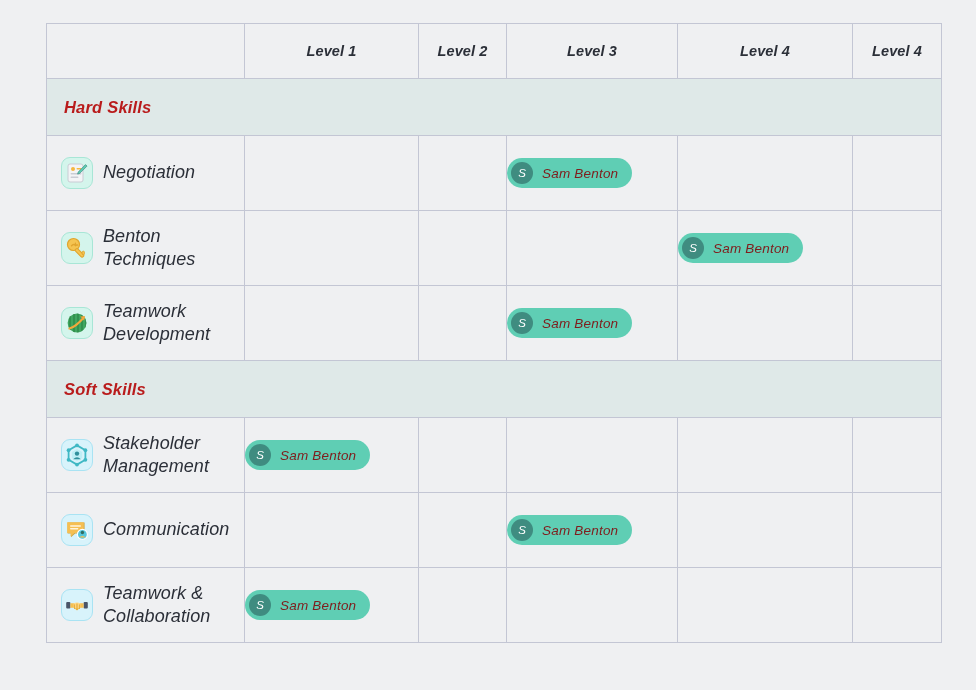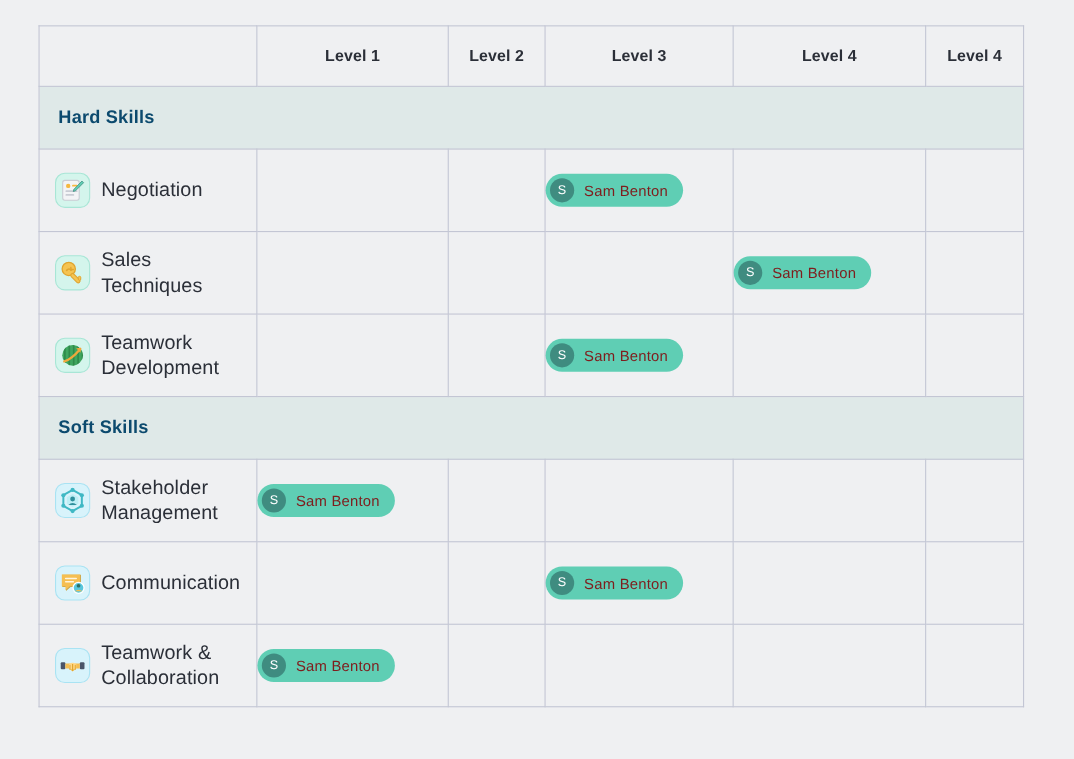--- a/index.html
+++ b/index.html
@@ -15,25 +15,26 @@
 
   .page {
     position: relative;
     width: 976px;
     height: 690px;
     background: #eff0f2;
   }
 
   .matrix {
     position: absolute;
-    left: 35px;
+    left: 46px;
     top: 23px;
     width: 895px;
     border-collapse: collapse;
     table-layout: fixed;
+    font-style: italic;
   }
 
   .matrix td, .matrix th {
     border: 1px solid #c3c6d4;
     padding: 0;
     background: #eff0f2;
   }
 
   
   thead th {
@@ -58,21 +59,21 @@
     border-left: 1px solid #c3c6d4;
     border-right: 1px solid #c3c6d4;
     border-top: 1px solid #c3c6d4;
     border-bottom: 1px solid #c3c6d4;
     height: 57px;
     padding: 0 0 0 17px;
   }
   .section-title {
     font-size: 16.5px;
     font-weight: bold;
-    color: #0c4a6e;
+    color: #b91c1c;
     letter-spacing: .2px;
   }
 
   
   tr.skill-row td { height: 75px; vertical-align: middle; }
   tr.skill-row td.skill-cell { padding: 0 8px 0 14px; }
 
   .skill-wrap {
     display: flex;
     align-items: center;
@@ -190,21 +191,21 @@
             <div class="skill-wrap">
               <span class="icon-tile mint">
                 <svg width="24" height="24" viewBox="0 0 24 24">
       <circle cx="8.5" cy="8.5" r="6" fill="#f5c451" stroke="#e0a52f" stroke-width="1.2"></circle>
       <path d="M6.6 9.8 q2-2.4 4-.2" stroke="#e0a52f" stroke-width="1.5" fill="none" stroke-linecap="round"></path>
       <path d="M10.4 7.2 l.2 2 2-.2" stroke="#e0a52f" stroke-width="1.3" fill="none" stroke-linecap="round"></path>
       <rect x="12" y="12" width="10.5" height="3.3" rx="1.6" transform="rotate(45 12 12)" fill="#f5c451" stroke="#e0a52f" stroke-width="1"></rect>
       <rect x="17.2" y="15.2" width="2.2" height="3.6" rx="1" fill="#f5c451" stroke="#e0a52f" stroke-width=".9"></rect>
     </svg>
               </span>
-              <span class="skill-label">Sales Techniques</span>
+              <span class="skill-label">Benton Techniques</span>
             </div>
           </td>
           <td class="badge-cell"></td>
           <td class="badge-cell"></td>
           <td class="badge-cell"></td>
           <td class="badge-cell"><span class="person-badge">
               <span class="person-avatar">S</span>
               <span class="person-name">Sam Benton</span>
             </span></td>
           <td class="badge-cell"></td>

